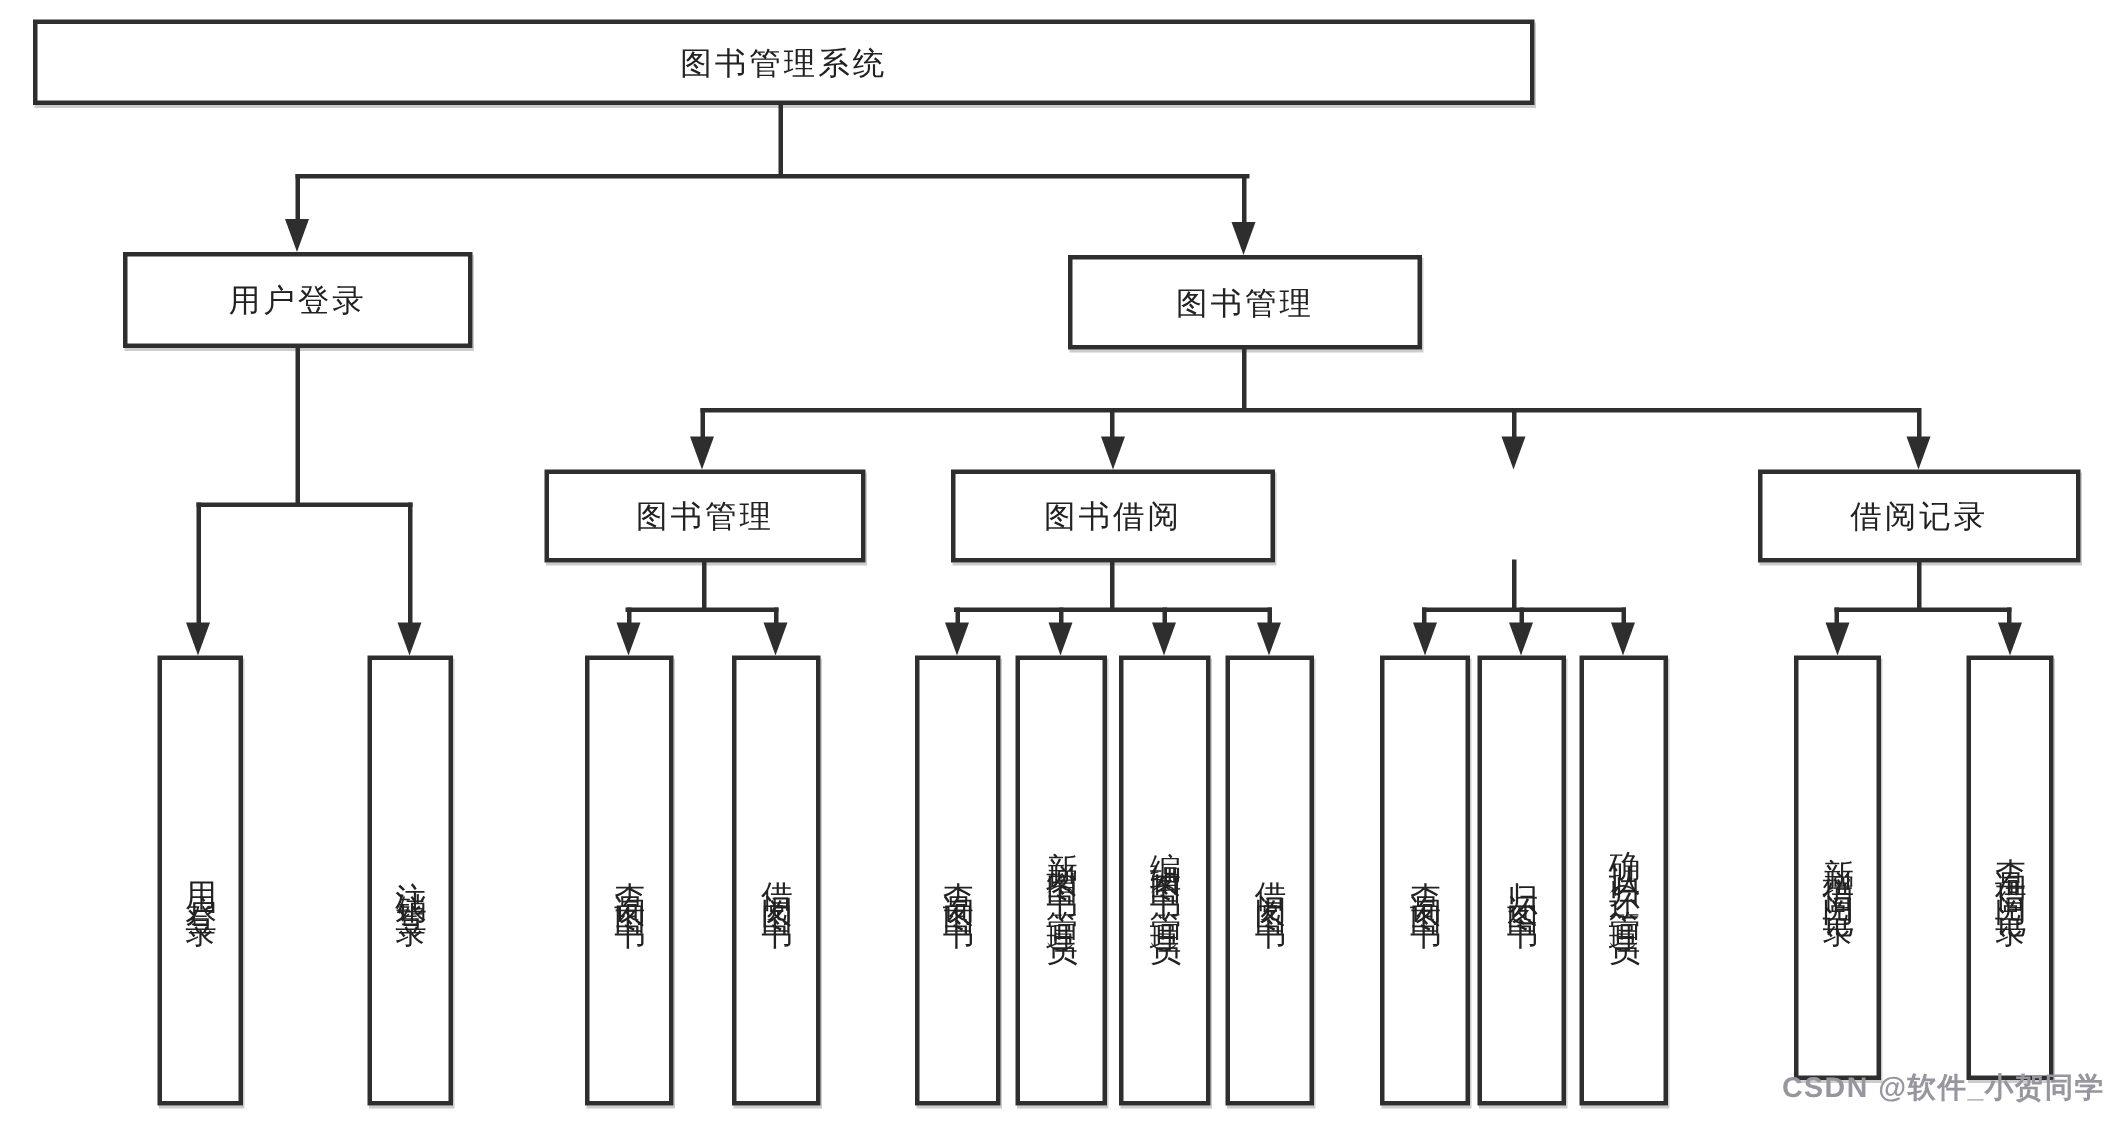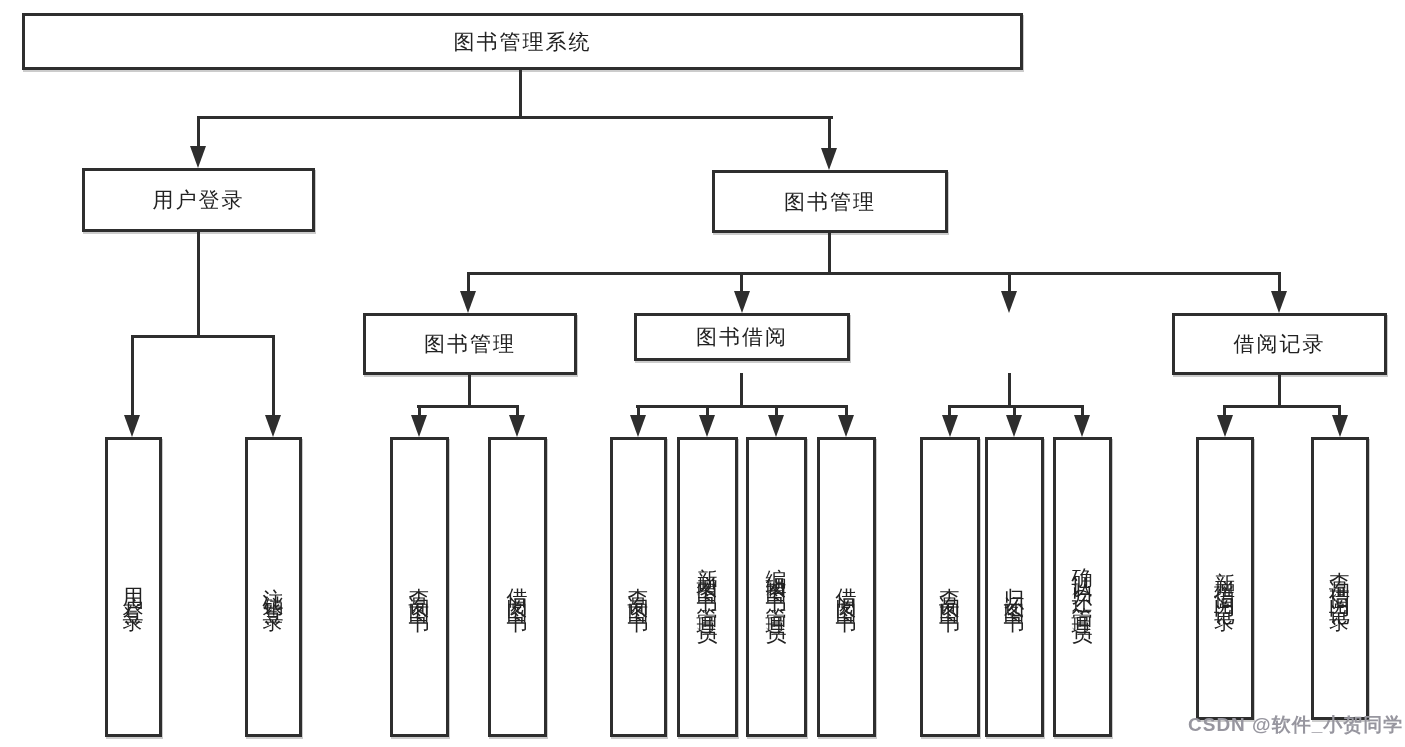--- a/index.html
+++ b/index.html
@@ -56,21 +56,21 @@
   </div>
 
   <div class="box" style="left:712px;top:170px;width:236px;height:63px;">
     <span>图书管理</span>
   </div>
 
   <div class="box" style="left:363px;top:313px;width:214px;height:62px;">
     <span>图书管理</span>
   </div>
 
-  <div class="box" style="left:634px;top:313px;width:216px;height:48px;">
+  <div class="box" style="left:634px;top:313px;width:216px;height:62px;">
     <span>图书借阅</span>
   </div>
 
 
   <div class="box" style="left:1172px;top:313px;width:215px;height:62px;">
     <span>借阅记录</span>
   </div>
 
   <div class="box vbox" style="left:105px;top:437px;width:57px;height:300px;">
     <span>用户登录</span>

